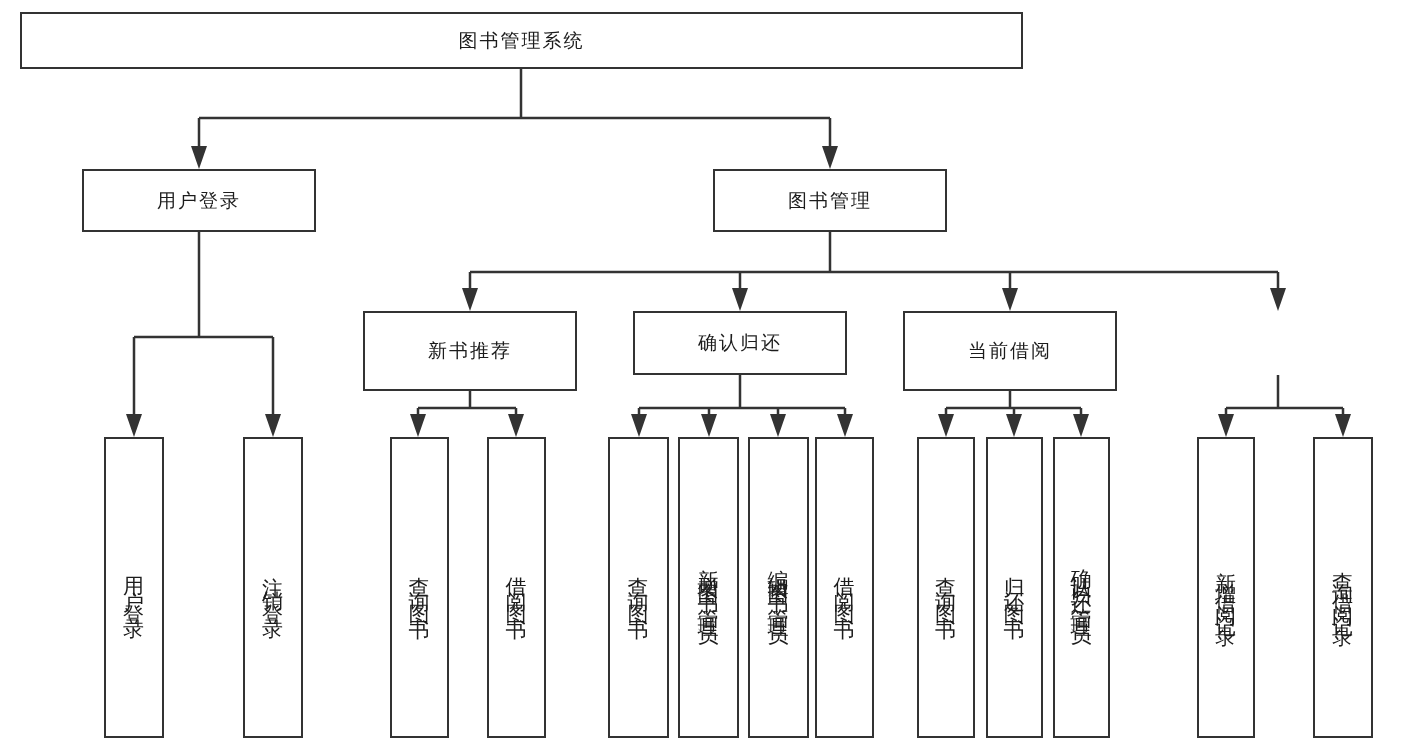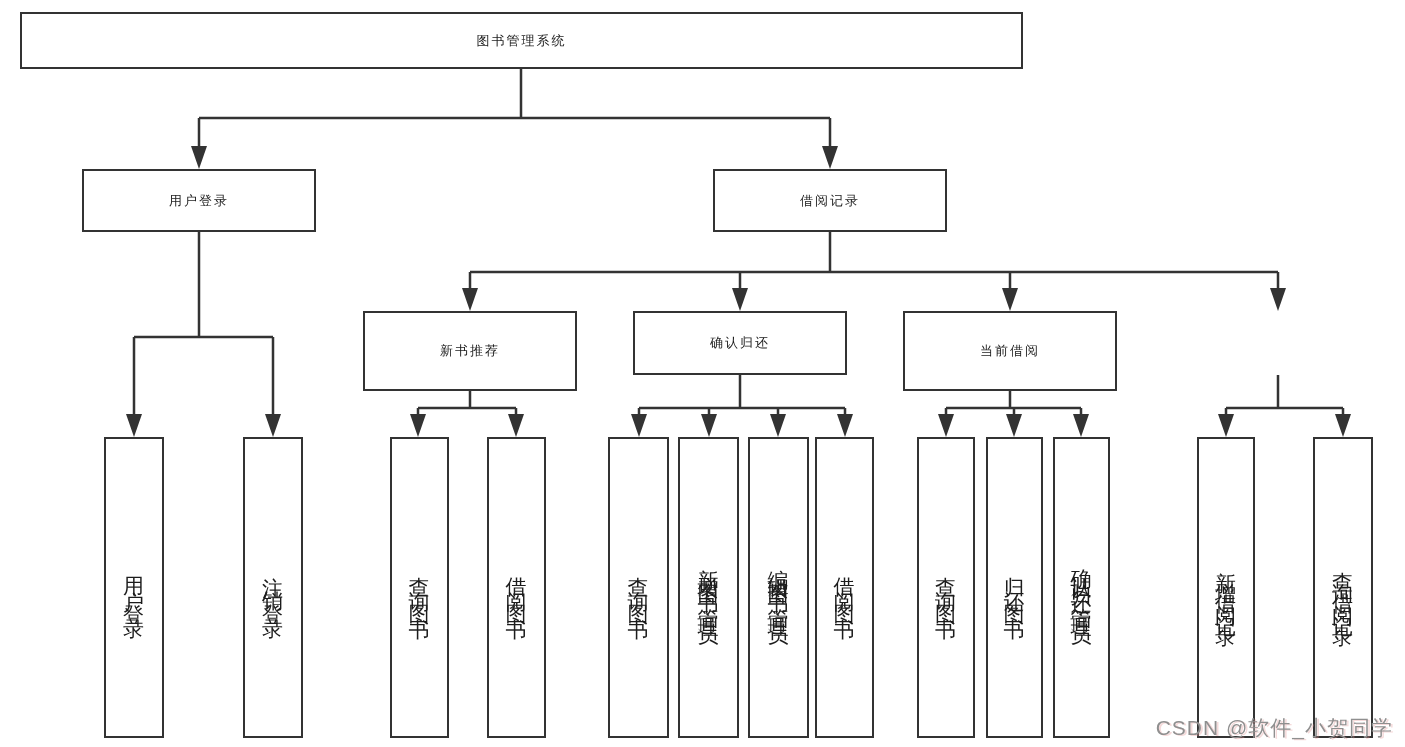--- a/index.html
+++ b/index.html
@@ -26,21 +26,21 @@
     position: absolute;
     box-sizing: border-box;
     border: 2.5px solid var(--line, #333333);
     background: #ffffff;
     display: flex;
     align-items: center;
     justify-content: center;
     color: var(--text, #1c1c1c);
   }
   .hbox span {
-    font-size: 13px;
+    font-size: 19px;
     letter-spacing: 2px;
     white-space: nowrap;
   }
   .vbox span {
     writing-mode: vertical-rl;
     text-orientation: mixed;
     font-size: 21px;
     line-height: 1;
     white-space: nowrap;
   }
@@ -102,21 +102,21 @@
   </svg>
 
   <div class="box hbox" style="left:20px; top:12px; width:1003px; height:57px;">
     <span>图书管理系统</span>
   </div>
 
   <div class="box hbox" style="left:82px; top:169px; width:234px; height:63px;">
     <span>用户登录</span>
   </div>
   <div class="box hbox" style="left:713px; top:169px; width:234px; height:63px;">
-    <span>借阅记录</span>
+    <span>图书管理</span>
   </div>
 
   <div class="box hbox" style="left:363px; top:311px; width:214px; height:80px;">
     <span>新书推荐</span>
   </div>
   <div class="box hbox" style="left:633px; top:311px; width:214px; height:64px;">
     <span>确认归还</span>
   </div>
   <div class="box hbox" style="left:903px; top:311px; width:214px; height:80px;">
     <span>当前借阅</span>
@@ -159,14 +159,13 @@
     <span>确认归还（管理员）</span>
   </div>
 
   <div class="box vbox ls-med" style="left:1197px; top:437px; width:58px; height:301px;">
     <span>新增借阅记录</span>
   </div>
   <div class="box vbox ls-med" style="left:1313px; top:437px; width:60px; height:301px;">
     <span>查询借阅记录</span>
   </div>
 
-  <div id="watermark">CSDN @软件_小贺同学</div>
 </div>
 
 </body></html>

